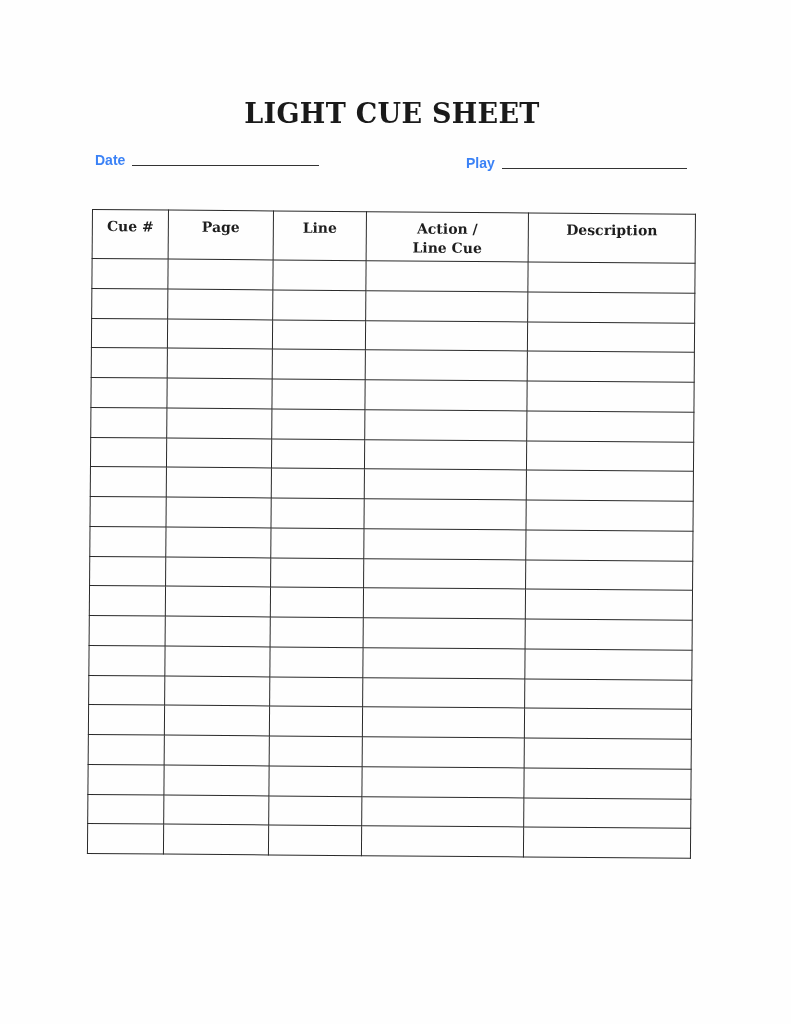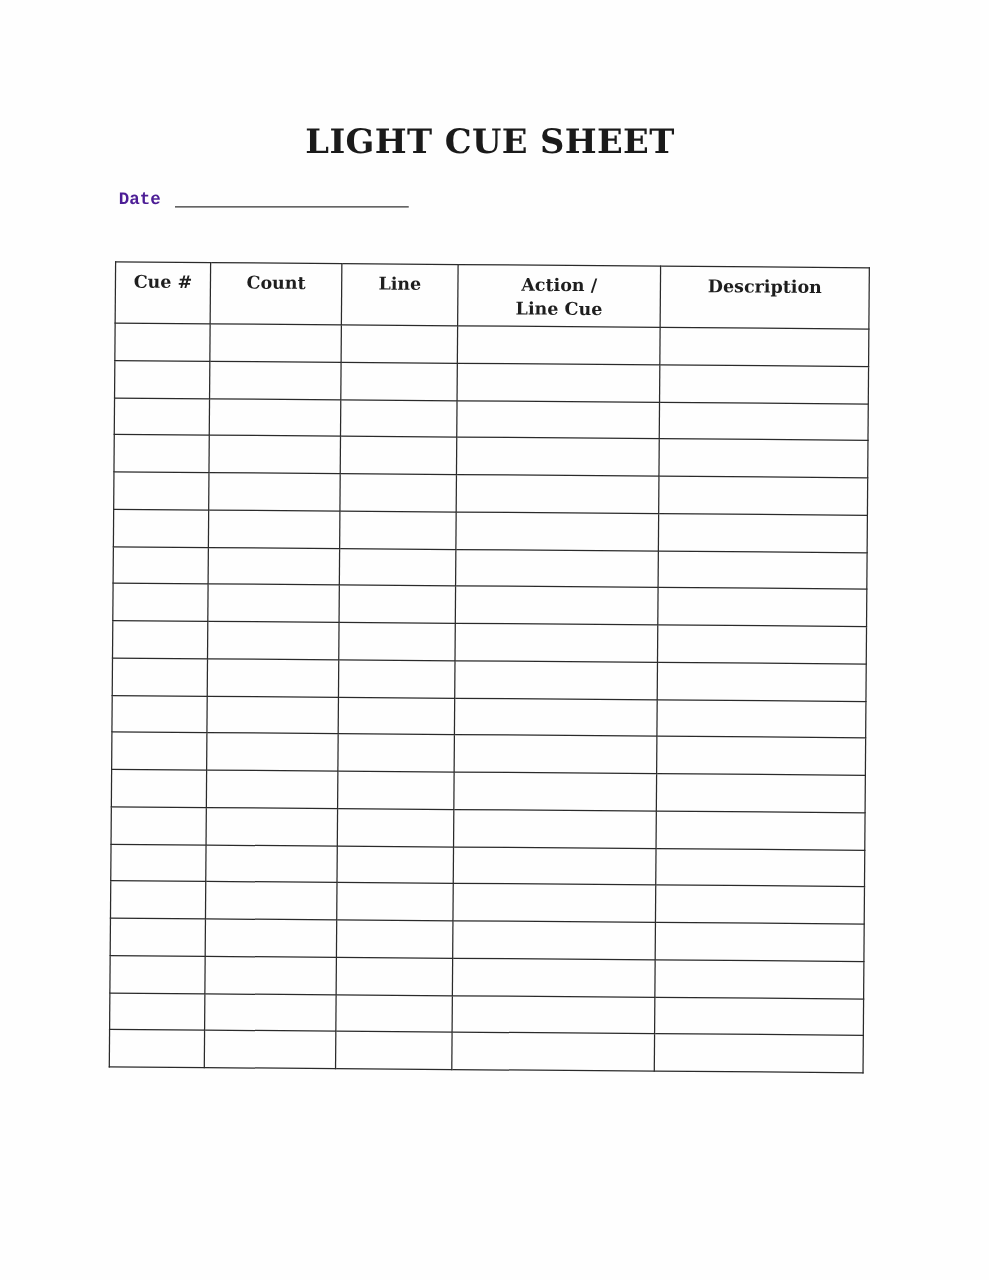--- a/index.html
+++ b/index.html
@@ -3,21 +3,21 @@
 <meta charset="utf-8">
 <style>
   html, body { margin: 0; padding: 0; background: #ffffff; }
   body { width: 791px; height: 1024px; position: relative; overflow: hidden; }
   .page { position: absolute; left: 0; top: 0; width: 791px; height: 1024px; background: #fefefe; }
   .title {
     position: absolute; left: 0; width: 784px; top: 98px; text-align: center;
     font-family: "DejaVu Serif", serif; font-weight: bold; font-size: 27px;
     color: #1a1a1a; letter-spacing: 0.3px;
   }
-  .field { position: absolute; font-family: Liberation Mono, monospace; font-weight: bold; font-size: 14px; color: #4c1d95; }
+  .field { position: absolute; font-family: Liberation Sans, sans-serif; font-weight: bold; font-size: 14px; color: #3b82f6; }
   .field .label { display: inline-block; vertical-align: bottom; }
   .field .line { display: inline-block; vertical-align: bottom; border-bottom: 1px solid #333; height: 1px; margin-left: 3px; margin-bottom: 2px; }
   .date-field { left: 95px; top: 152px; }
   .date-field .line { width: 187px; }
   .play-field { left: 466px; top: 155px; }
   .play-field .line { width: 185px; }
 
   table.cues {
     position: absolute; left: 92px; top: 209px; width: 603px; height: 645px;
     border-collapse: collapse; table-layout: fixed;
@@ -35,33 +35,37 @@
 <body>
 
 <div class="page">
   <div class="title">LIGHT CUE SHEET</div>
 
   <div class="field date-field">
     <span class="label">Date</span>
     <span class="line"></span>
   </div>
 
+  <div class="field play-field">
+    <span class="label">Play</span>
+    <span class="line"></span>
+  </div>
 
   <table class="cues">
     <colgroup>
       <col style="width:76px">
       <col style="width:105px">
       <col style="width:93px">
       <col style="width:162px">
       <col style="width:167px">
     </colgroup>
     <thead>
       <tr>
         <th><span>Cue #</span></th>
-        <th><span>Count</span></th>
+        <th><span>Page</span></th>
         <th><span>Line</span></th>
         <th>
           <span class="sub">Action /</span>
           <span class="sub">Line Cue</span>
         </th>
         <th><span>Description</span></th>
       </tr>
     </thead>
     <tbody id="cue-body">
         <tr>

